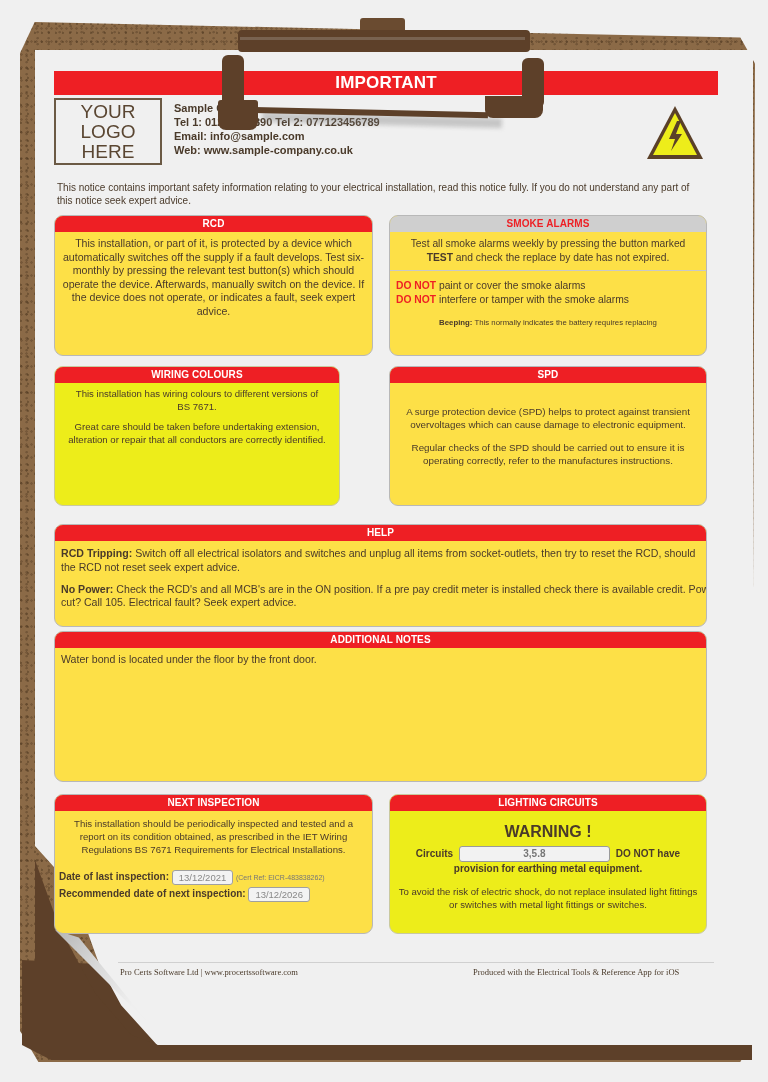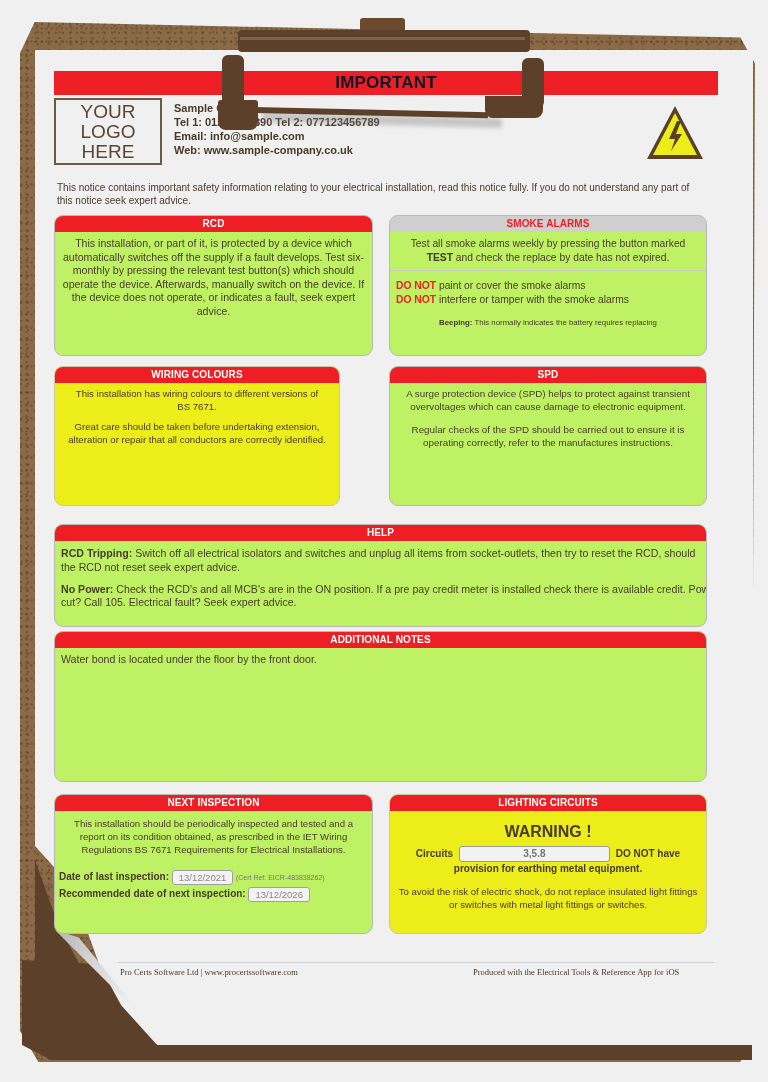--- a/index.html
+++ b/index.html
@@ -56,21 +56,21 @@
     background: rgba(120,120,120,.35); filter: blur(2px); transform: rotate(1.5deg);
   }
   .clip-cover {
     position: absolute; left: 218px; top: 100px; width: 40px; height: 30px; background: #5d4029; border-radius: 3px 3px 8px 8px;
   }
 
   .doc { position: absolute; left: 0; top: 0; width: 768px; height: 1082px; }
 
   .important-bar {
     position: absolute; left: 54px; top: 71px; width: 664px; height: 24px;
-    background: #ee1f24; color: #0f172a; font-weight: bold; font-size: 17px;
+    background: #ee1f24; color: #ffffff; font-weight: bold; font-size: 17px;
     text-align: center; line-height: 24px; letter-spacing: .2px;
   }
 
   .logo-box {
     position: absolute; left: 54px; top: 98px; width: 108px; height: 67px;
     border: 2px solid #6b5a45; text-align: center;
     font-size: 19px; line-height: 20px; color: #5a4632; padding-top: 2px;
   }
   .logo-box span { display: block; }
 
@@ -79,21 +79,21 @@
 
   .warn-icon { position: absolute; left: 644px; top: 103px; width: 62px; height: 60px; }
 
   .intro {
     position: absolute; left: 57px; top: 181px; width: 650px;
     font-size: 10px; line-height: 13px; color: #4a3a2a;
   }
 
   .panel {
     position: absolute; border: 1.5px solid #b8b8b8; border-radius: 9px;
-    background: #bef264; overflow: hidden;
+    background: #fde047; overflow: hidden;
   }
   .panel.yellow { background: #eded1a; border-color: #c9c9a0; }
   .panel-head {
     height: 16px; background: #ee1f24; color: #fff; font-size: 10px; font-weight: bold;
     text-align: center; line-height: 16px; letter-spacing: .1px;
   }
   .panel-head.grey { background: #cfcfcf; color: #ee1f24; }
   .panel-body { padding: 4px 6px; font-size: 10.3px; line-height: 13.5px; color: #4a3a2a; }
   .center { text-align: center; }
   .red { color: #ee1f24; font-weight: bold; }
@@ -176,21 +176,21 @@
   <div class="panel yellow" style="left:54px; top:366px; width:286px; height:140px;">
     <div class="panel-head">WIRING COLOURS</div>
     <div class="panel-body center" style="font-size:9.6px; line-height:13px;">
       <div style="padding:0 14px;">This installation has wiring colours to different versions of BS 7671.</div>
       <div style="margin-top:7px;">Great care should be taken before undertaking extension, alteration or repair that all conductors are correctly identified.</div>
     </div>
   </div>
 
   <div class="panel" style="left:389px; top:366px; width:318px; height:140px;">
     <div class="panel-head">SPD</div>
-    <div class="panel-body center" style="font-size:9.8px; line-height:13px; padding-top:4px;">
+    <div class="panel-body center" style="font-size:9.8px; line-height:13px; padding-top:22px;">
       <div>A surge protection device (SPD) helps to protect against transient overvoltages which can cause damage to electronic equipment.</div>
       <div style="margin-top:10px;">Regular checks of the SPD should be carried out to ensure it is operating correctly, refer to the manufactures instructions.</div>
     </div>
   </div>
 
   <div class="panel" style="left:54px; top:516px; width:653px; height:103px;margin-top:8px;">
     <div class="panel-head">HELP</div>
     <div class="panel-body" style="font-size:10.6px; line-height:13.8px; padding:6px 6px;">
       <div><span class="bold">RCD Tripping:</span><span> Switch off all electrical isolators and switches and unplug all items from socket-outlets, then try to reset the RCD, should the RCD not reset seek expert advice.</span></div>
       <div style="margin-top:8px; white-space:normal; width:660px;"><span class="bold">No Power:</span><span> Check the RCD's and all MCB's are in the ON position. If a pre pay credit meter is installed check there is available credit. Power cut? Call 105. Electrical fault? Seek expert advice.</span></div>

